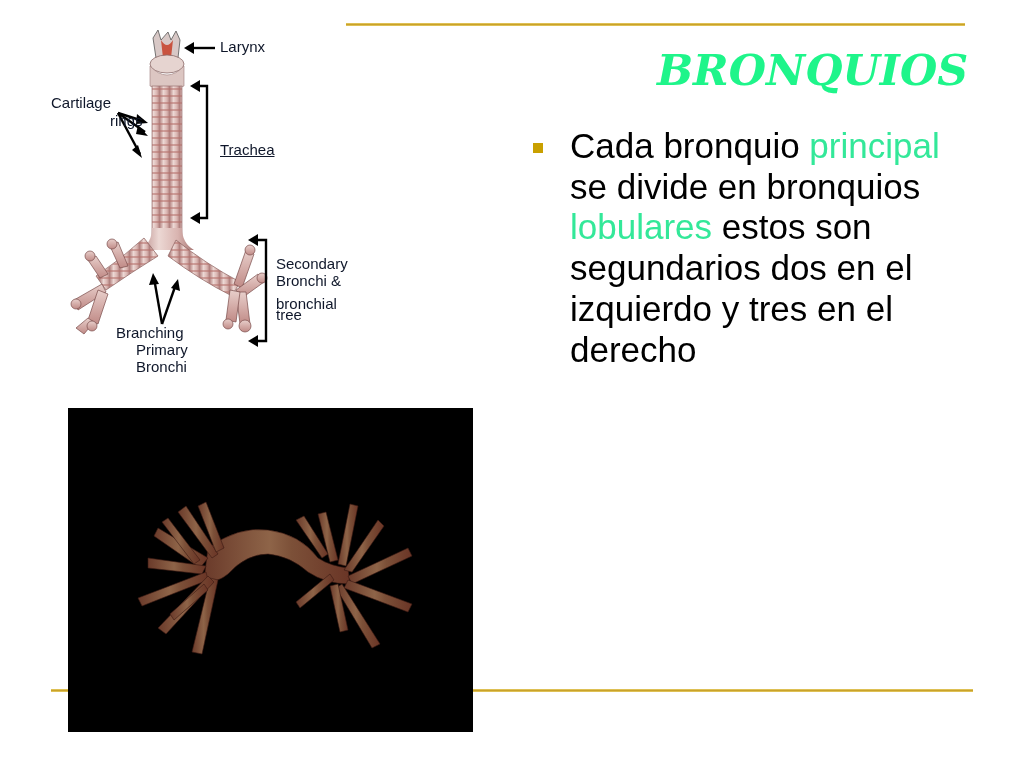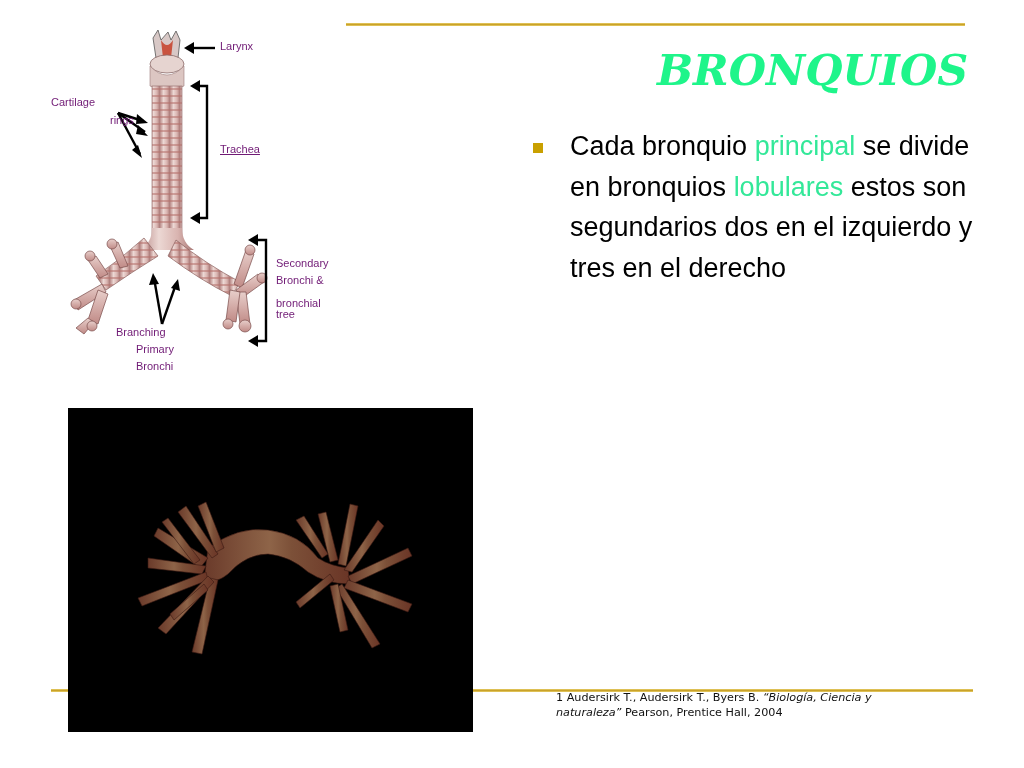--- a/index.html
+++ b/index.html
@@ -26,39 +26,39 @@
       transform: scaleX(1.02);
       transform-origin: right center;
     }
 
     .bullets {
       position: absolute; left: 533px; top: 126px; width: 440px;
       list-style: none;
     }
     .bullet {
       position: relative; padding-left: 37px;
-      font-size: 27px; line-height: 40.7px; color: #000;
+      font-size: 35px; line-height: 40.7px; color: #000;
       margin-bottom: 6px;
     }
     .bullet-marker {
       position: absolute; left: 0; top: 17px;
       width: 10px; height: 10px; background: #c9a000;
     }
     .hl { color: #33e899; }
 
     .footnote {
       position: absolute; left: 556px; top: 690px; width: 340px;
       font-family: "DejaVu Sans", sans-serif;
       font-size: 11.2px; line-height: 15px; color: #111;
     }
     .footnote i { font-style: italic; }
 
     .diagram { position: absolute; left: 40px; top: 28px; width: 320px; height: 360px; }
     .diagram-label {
-      position: absolute; font-size: 11px; line-height: 17px; color: #701a75;
+      position: absolute; font-size: 15px; line-height: 17px; color: #0f172a;
     }
 
     .photo {
       position: absolute; left: 68px; top: 408px; width: 405px; height: 324px;
       background: #000;
     }
   </style>
 </head>
 <body>
 
@@ -204,17 +204,14 @@
     </svg>
   </div>
 
   <ul class="bullets">
     <li class="bullet">
       <span class="bullet-marker"></span>
       <span>Cada bronquio </span><span class="hl">principal</span><span> se divide en bronquios </span><span class="hl">lobulares</span><span> estos son segundarios dos en el izquierdo y tres en el derecho</span>
     </li>
   </ul>
 
-  <div class="footnote">
-    <span>1 Audersirk T., Audersirk T., Byers B. </span><i>“Biología, Ciencia y naturaleza”</i><span> Pearson, Prentice Hall, 2004</span>
-  </div>
 
 </div>
 
 </body></html>

